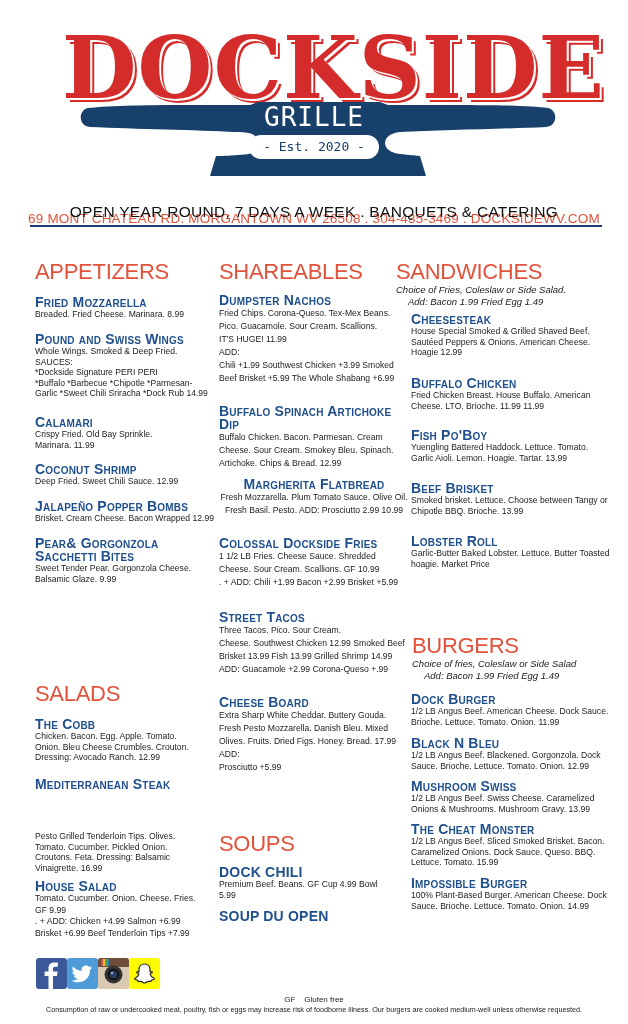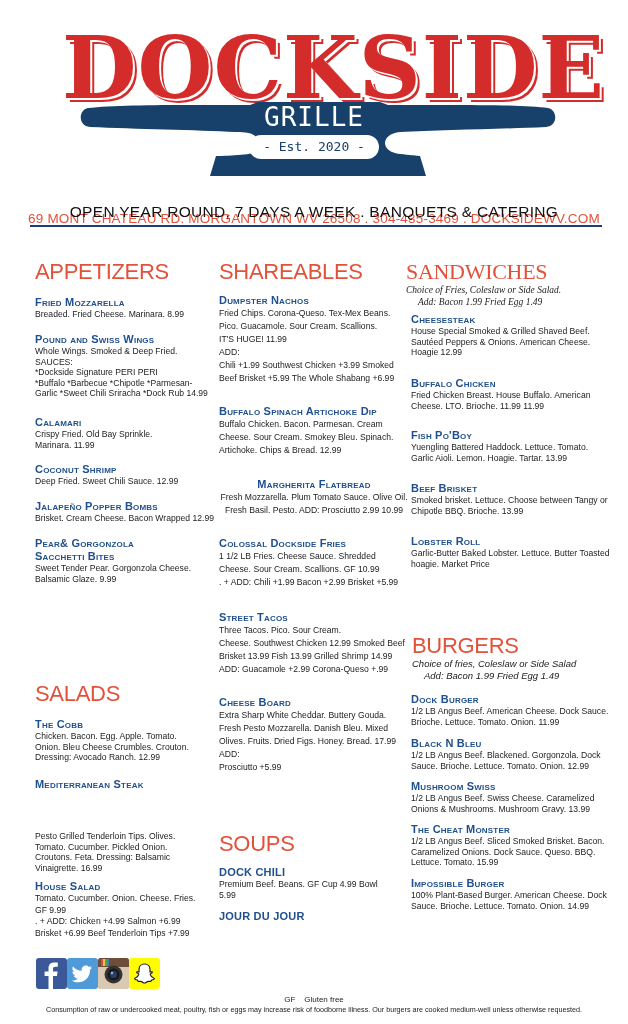--- a/index.html
+++ b/index.html
@@ -39,21 +39,21 @@
   .section { position:absolute; }
   .section-title {
     font-size:22px; line-height:24px; color:#e2523b; letter-spacing:-0.3px;
   }
   .section-note {
     font-style:italic; font-size:9.5px; line-height:12px; color:#222;
   }
   .section-note.indent { padding-left:12px; }
   .item { position:absolute; }
   .item-name {
-    font-size:11px; line-height:13px; color:#1f4f8c; font-variant:small-caps; font-weight:bold;
+    font-size:14px; line-height:13px; color:#1f4f8c; font-variant:small-caps; font-weight:bold;
     letter-spacing:0.2px;
   }
   .item-desc { font-size:8.6px; line-height:10.6px; color:#222; }
   .item-desc.tall { line-height:13px; }
 
   
   .social { position:absolute; top:958px; height:31px; width:31px; border-radius:3px; overflow:hidden; }
   .gf-line { position:absolute; left:0; top:995px; width:628px; text-align:center; font-size:8px; line-height:10px; color:#222; }
   .disclaimer { position:absolute; left:0; top:1005px; width:628px; text-align:center; font-size:7.2px; line-height:10px; color:#222; }
 </style>
@@ -178,24 +178,24 @@
 
 <div class="section" style="left:219px;top:832px;">
   <div class="section-title">SOUPS</div>
 </div>
 <div class="item" style="left:219px;top:866px;width:190px;">
   <div class="item-name" style="font-variant:normal;">DOCK CHILI</div>
   <div class="item-desc" style="white-space:pre-line;">Premium Beef. Beans. GF  Cup 4.99  Bowl
 5.99</div>
 </div>
 <div class="item" style="left:219px;top:910px;width:190px;">
-  <div class="item-name" style="font-variant:normal;">JOUR DU JOUR</div>
-</div>
-
-<div class="section" style="left:406px;top:260px;font-family:Liberation Serif, serif;">
+  <div class="item-name" style="font-variant:normal;">SOUP DU OPEN</div>
+</div>
+
+<div class="section" style="left:396px;top:260px;">
   <div class="section-title">SANDWICHES</div>
   <div class="section-note">Choice of Fries, Coleslaw or Side Salad.</div>
   <div class="section-note indent">Add: Bacon 1.99  Fried Egg 1.49</div>
 </div>
 <div class="item" style="left:411px;top:313px;width:210px;">
   <div class="item-name">Cheesesteak</div>
   <div class="item-desc" style="white-space:pre-line;">House Special Smoked &amp; Grilled Shaved Beef.
 Sautéed Peppers &amp; Onions. American Cheese.
 Hoagie  12.99</div>
 </div>

